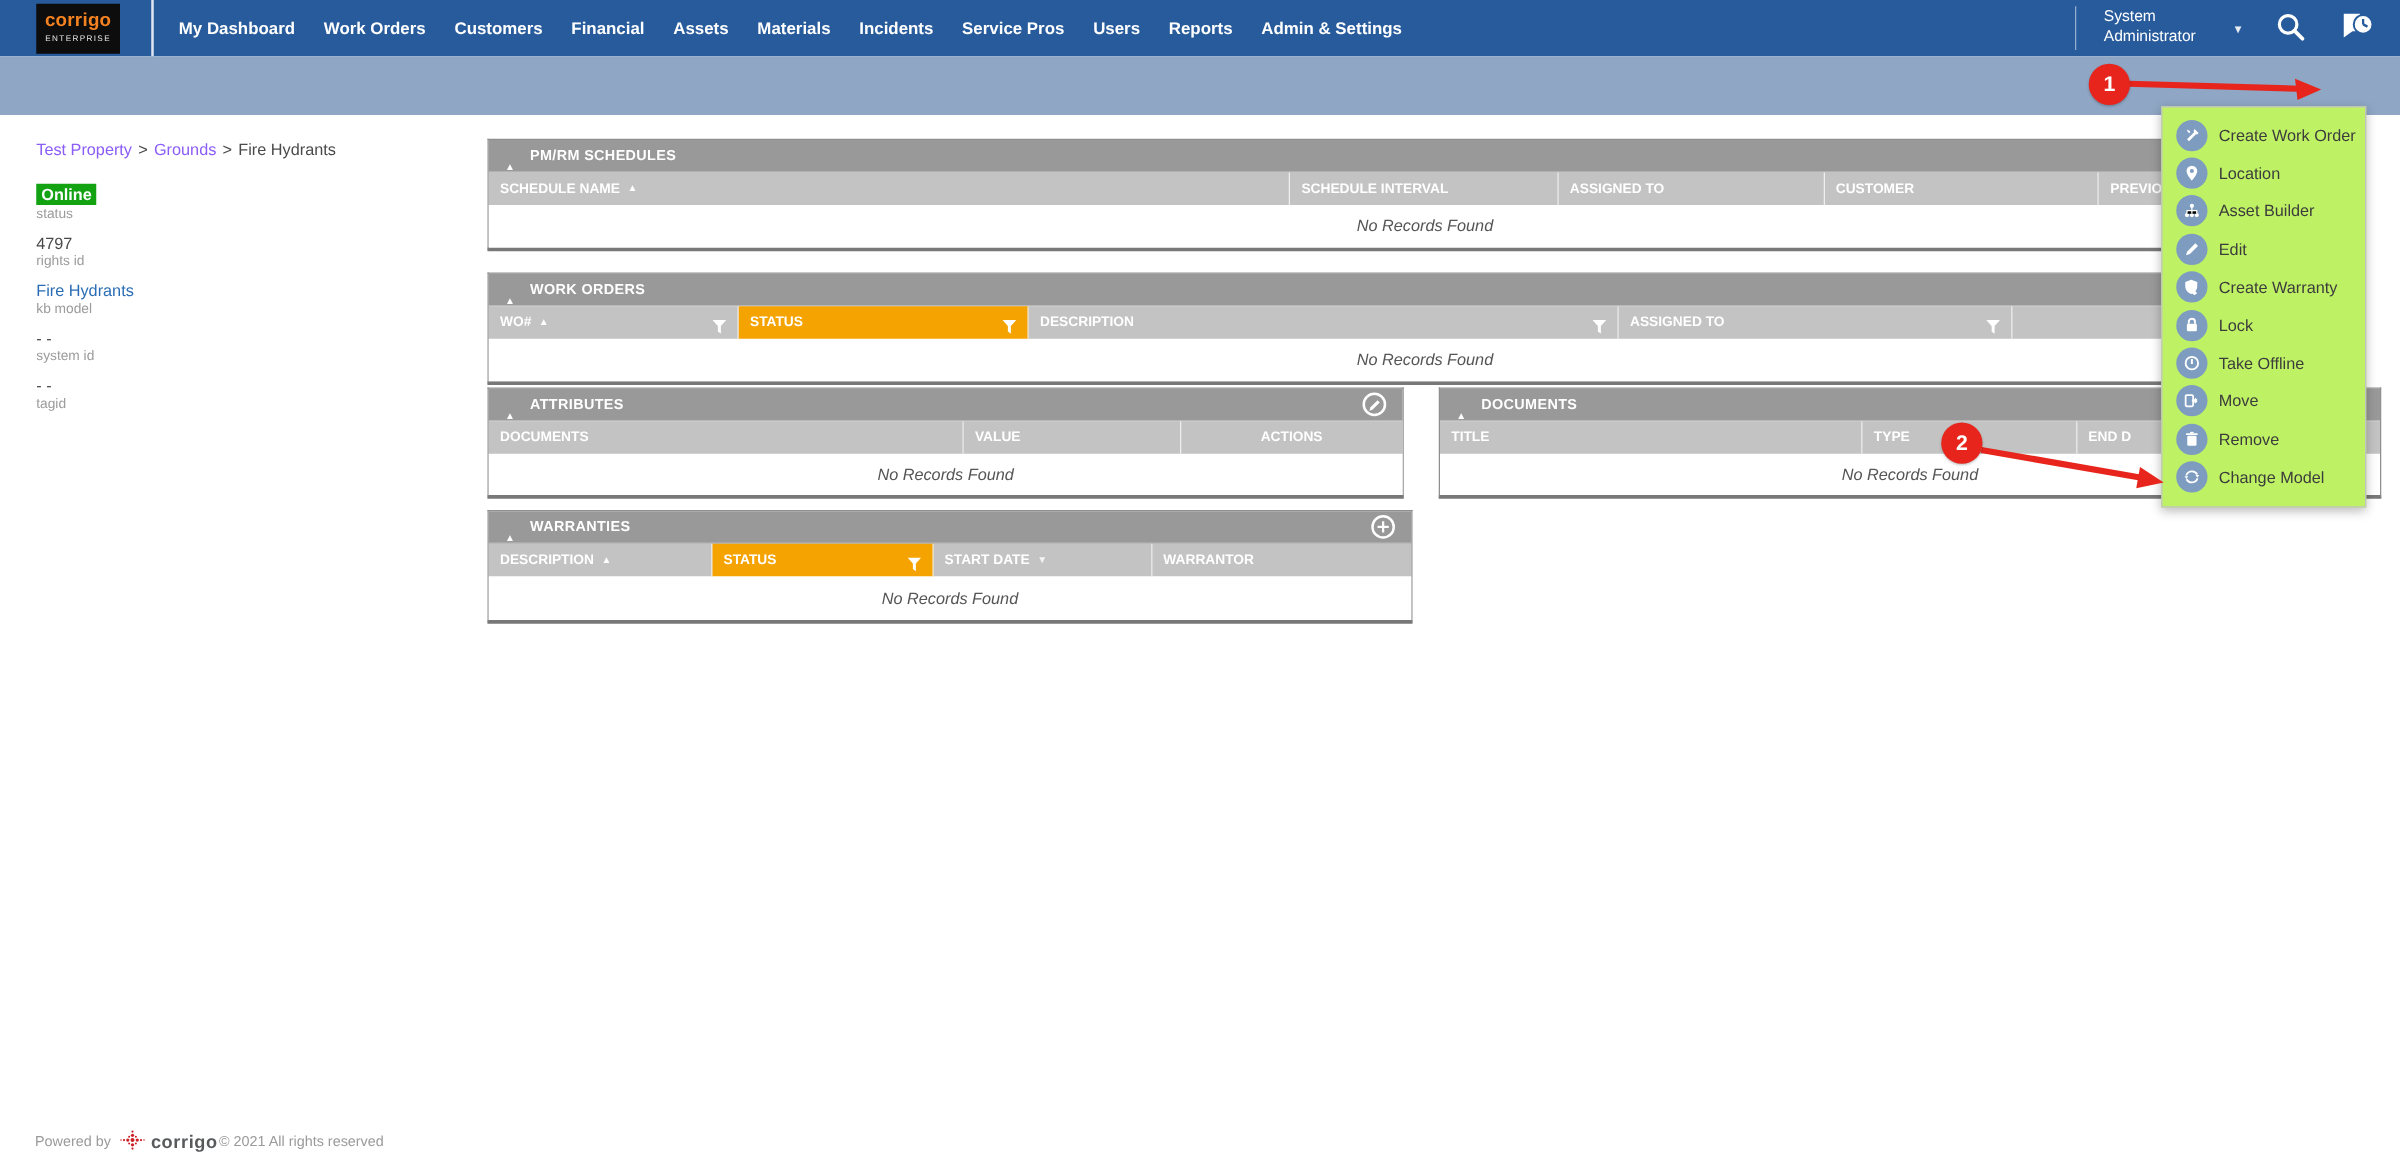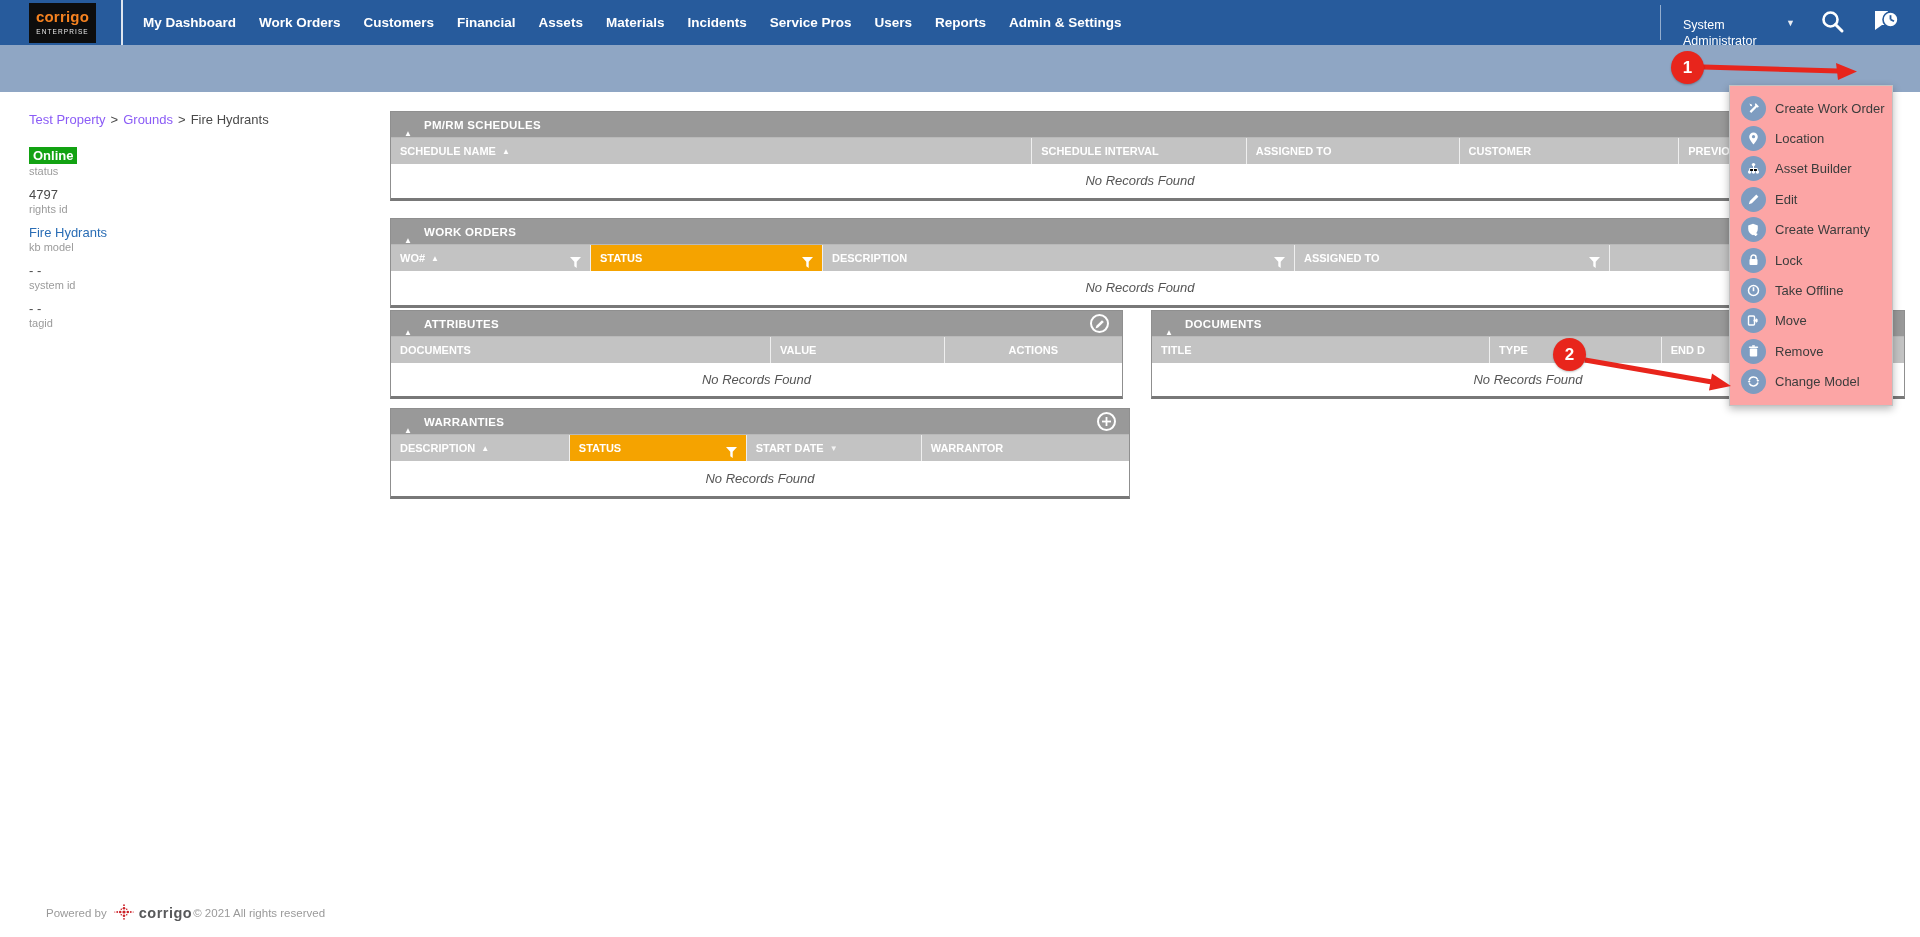--- a/index.html
+++ b/index.html
@@ -8,21 +8,21 @@
 
   
   .topnav { position:absolute; left:0; top:0; width:1920px; height:45px; background:#275b9c; }
   .logo-box { position:absolute; left:29px; top:3px; width:67px; height:40px; background:#0d0d0d; text-align:center; }
   .logo-brand { display:block; color:#f58220; font-weight:bold; font-size:15px; margin-top:5px; letter-spacing:.2px; }
   .logo-sub { display:block; color:#e8e8e8; font-size:6.5px; letter-spacing:1.1px; margin-top:3px; }
   .logo-divider { position:absolute; left:121px; top:0; width:2px; height:45px; background:#ffffff; opacity:.85; }
   .nav-items { position:absolute; left:143px; top:0; height:45px; display:flex; align-items:center; gap:23px; }
   .nav-item { color:#fff; font-size:13.5px; font-weight:bold; white-space:nowrap; cursor:pointer; }
   .nav-divider { position:absolute; left:1660px; top:5px; width:1px; height:35px; background:rgba(255,255,255,.5); }
-  .user-block { position:absolute; left:1683px; top:17px; color:#fff; font-size:12.5px; line-height:16px; cursor:pointer; }
+  .user-block { position:absolute; left:1683px; top:5px; color:#fff; font-size:12.5px; line-height:16px; cursor:pointer; }
   .user-caret { position:absolute; left:1786px; top:18px; color:#e8edf4; font-size:9px; cursor:pointer; }
   .icon-btn { position:absolute; top:9px; cursor:pointer; }
 
   
   .subheader { position:absolute; left:0; top:45px; width:1920px; height:47px; background:#8fa6c4; }
   .back-btn { position:absolute; left:31px; top:58px; width:27px; height:27px; border:2px solid #fff; border-radius:50%; cursor:pointer; display:flex; align-items:center; justify-content:center; }
   .page-title { position:absolute; left:68px; top:58px; color:#fff; font-size:15px; font-weight:bold; letter-spacing:.4px; line-height:27px; }
   .actions-pill { position:absolute; left:1845px; top:52px; width:44px; height:21px; background:#cdcdcd; border:1px solid #b5b5b5; border-radius:11px; cursor:pointer; }
   .actions-pill .pill-circle { position:absolute; left:3px; top:2px; width:16px; height:16px; border-radius:50%; background:#64809f; }
   .actions-pill .pill-caret { position:absolute; right:6px; top:4px; font-size:9px; color:#111; }
@@ -62,33 +62,33 @@
   #panel-warr { left:390px; top:408px; width:740px; }
   #panel-warr .pbody { line-height:35px; height:35px; }
 
   #panel-pmrm .c0{width:642px}#panel-pmrm .c1{width:215px}#panel-pmrm .c2{width:213px}#panel-pmrm .c3{width:220px}#panel-pmrm .c4{width:210px}
   #panel-wo .c0{width:200px}#panel-wo .c1{width:232px}#panel-wo .c2{width:472px}#panel-wo .c3{width:315px}#panel-wo .c4{width:240px}
   #panel-attr .c0{width:381px}#panel-attr .c1{width:174px}#panel-attr .c2{width:178px;text-align:center;padding-left:0}
   #panel-docs .c0{width:339px}#panel-docs .c1{width:172px}#panel-docs .c2{width:243px}
   #panel-warr .c0{width:187px}#panel-warr .c1{width:185px}#panel-warr .c2{width:183px}#panel-warr .c3{width:217px}
 
   
-  .ctx-menu { position:absolute; left:1729px; top:85px; width:164px; background:#fca5a5; border:1px solid #c2c2c2; box-shadow:0 3px 8px rgba(0,0,0,.28); padding:7px 0 8px 0; z-index:50; }
+  .ctx-menu { position:absolute; left:1729px; top:85px; width:164px; background:#bef264; border:1px solid #c2c2c2; box-shadow:0 3px 8px rgba(0,0,0,.28); padding:7px 0 8px 0; z-index:50; }
   .menu-item { display:flex; align-items:center; gap:9px; height:30.4px; padding-left:11px; cursor:pointer; }
   .menu-item .mi-circle { width:25px; height:25px; border-radius:50%; background:#7e9cc0; flex:0 0 25px; display:flex; align-items:center; justify-content:center; }
   .menu-item .mi-label { font-size:13px; color:#3c3c3c; white-space:nowrap; }
 
   
   .anno-circle { position:absolute; width:33px; height:33px; border-radius:50%; background:#e8251c; color:#fff; font-weight:bold; font-size:17px; display:flex; align-items:center; justify-content:center; z-index:60; box-shadow:0 1px 2px rgba(0,0,0,.25); }
   #anno-1 { left:1671px; top:51px; }
   #anno-2 { left:1553px; top:338px; }
   .anno-overlay { position:absolute; left:0; top:0; width:1920px; height:937px; pointer-events:none; z-index:55; }
 
   
-  .footer { position:absolute; left:46px; top:903px; display:flex; align-items:center; font-size:11.5px; color:#9a9a9a; }
+  .footer { position:absolute; left:28px; top:903px; display:flex; align-items:center; font-size:11.5px; color:#9a9a9a; }
   .footer .f-brand { color:#58595b; font-weight:bold; font-size:14.5px; letter-spacing:.5px; margin:0 1px 0 4px; }
 </style>
 </head>
 <body>
 
 <div class="topnav">
   <div class="logo-box">
     <span class="logo-brand">corrigo</span>
     <span class="logo-sub">ENTERPRISE</span>
   </div>

